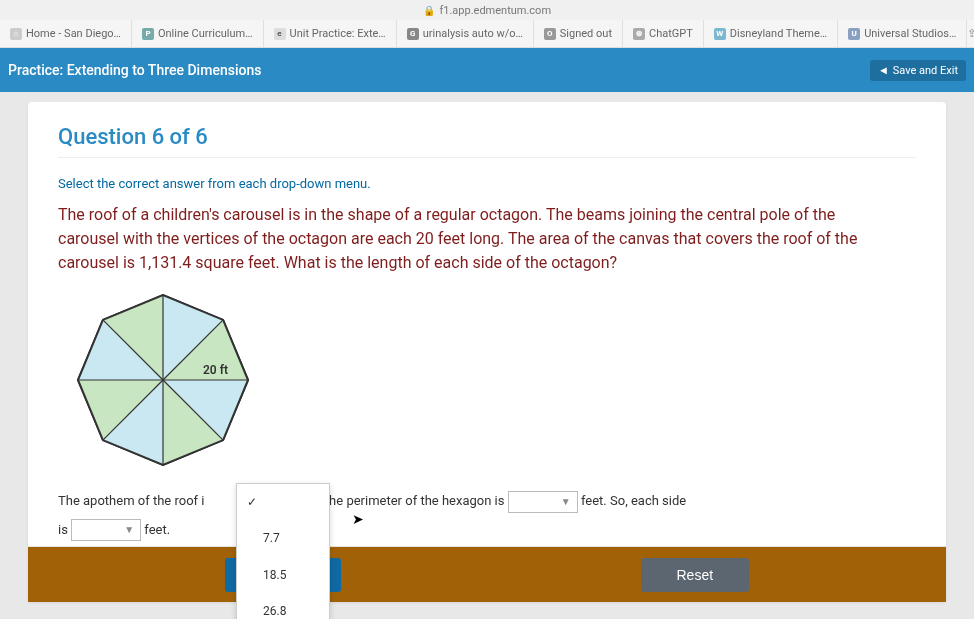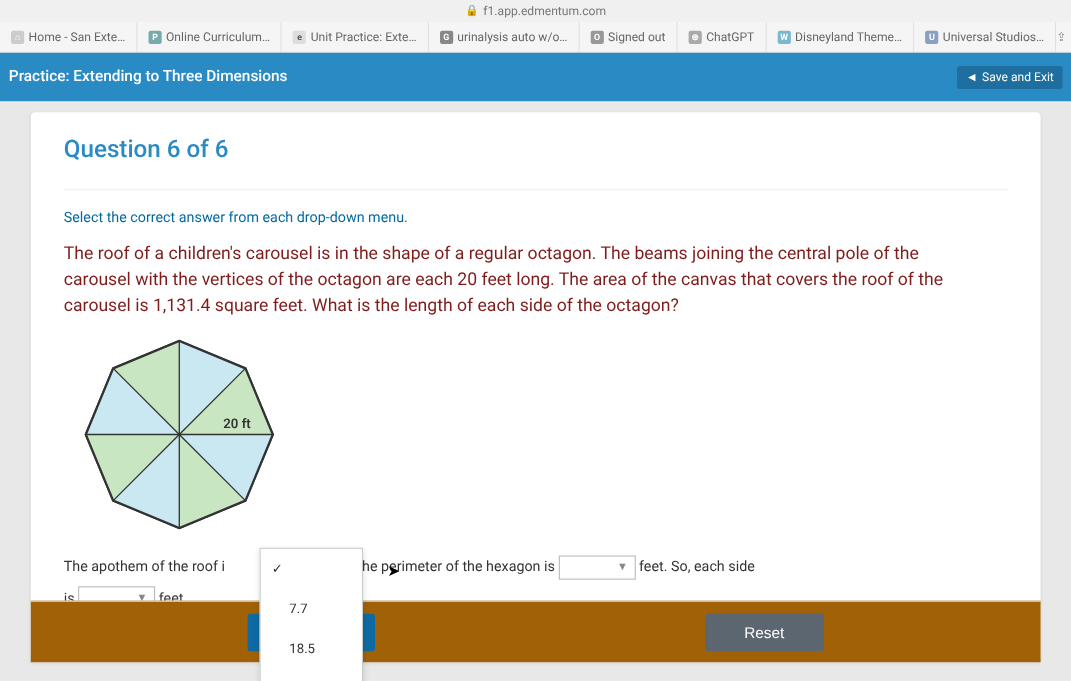--- a/index.html
+++ b/index.html
@@ -20,21 +20,21 @@
   .fav-o{background:#999;color:#fff;}
   .fav-chat{background:#aaa;color:#fff;}
   .fav-w{background:#7ab8d0;color:#fff;}
   .fav-u{background:#8aa0c0;color:#fff;}
   .tabs-right{margin-left:auto;display:flex;align-items:center;gap:8px;padding-right:8px;color:#888;}
   .blue-bar{ height:44px; background:#2a8ac4; color:#fff; display:flex; align-items:center; padding:0 8px; font-size:14px; justify-content:space-between;}
   .blue-left{font-weight:500;}
   .blue-right{font-size:11px; background:#1e6fa0; padding:4px 8px; border-radius:3px; cursor:pointer; display:flex; align-items:center; gap:4px;}
   .content-wrap{ padding:10px 28px 0 28px; }
   .card{ background:#fff; border-radius:4px; box-shadow:0 1px 3px rgba(0,0,0,0.08); padding:22px 30px 20px 30px; min-height:500px; position:relative;}
-  .q-title{ color:#2a8ac4; font-size:22px; font-weight:500; margin-bottom:18px; border-bottom:1px solid #eee; padding-bottom:23px;}
+  .q-title{ color:#2a8ac4; font-size:22px; font-weight:500; margin-bottom:18px; border-bottom:1px solid #eee; padding-bottom:8px;}
   .instr{ font-size:13px; color:#0369a1; margin-bottom:12px;}
   .body-text{ font-size:16px; color:#7f1d1d; line-height:1.5; max-width:820px; margin-bottom:10px;}
   .figure-area{ margin:8px 0 12px 0;text-align:right; }
   svg.octagon{ display:block; }
   .answer-area{ font-size:13px; color:#333; position:relative; line-height:2.2; margin-top:4px;}
   .drop{ display:inline-block; border:1px solid #bbb; background:#fff; font-size:12px; color:#666; min-width:70px; height:22px; line-height:20px; padding:0 6px; vertical-align:middle; cursor:pointer; position:relative;}
   .drop .caret{ float:right; color:#888; font-size:10px;}
   .dropdown-open{ position:absolute; left:178px; top:-4px; background:#fff; border:1px solid #ccc; box-shadow:0 2px 6px rgba(0,0,0,0.15); width:94px; font-size:12px; z-index:10;}
   .dropdown-open .opt{ padding:5px 10px; cursor:pointer; display:flex; align-items:center;}
   .dropdown-open .opt.sel::before{ content:"✓"; margin-right:6px; color:#333;}
@@ -49,21 +49,21 @@
 <body>
 
 <div class="browser-top">
   <span class="lock-icon">🔒</span>
   <span>f1.app.edmentum.com</span>
 </div>
 
 <div class="tabs-row">
   <div class="tab">
       <span class="favicon fav-gray">⌂</span>
-      <span>Home - San Exte…</span>
+      <span>Home - San Diego…</span>
     </div>
   <div class="tab">
       <span class="favicon fav-blue">P</span>
       <span>Online Curriculum…</span>
     </div>
   <div class="tab">
       <span class="favicon fav-e">e</span>
       <span>Unit Practice: Exte…</span>
     </div>
   <div class="tab">

